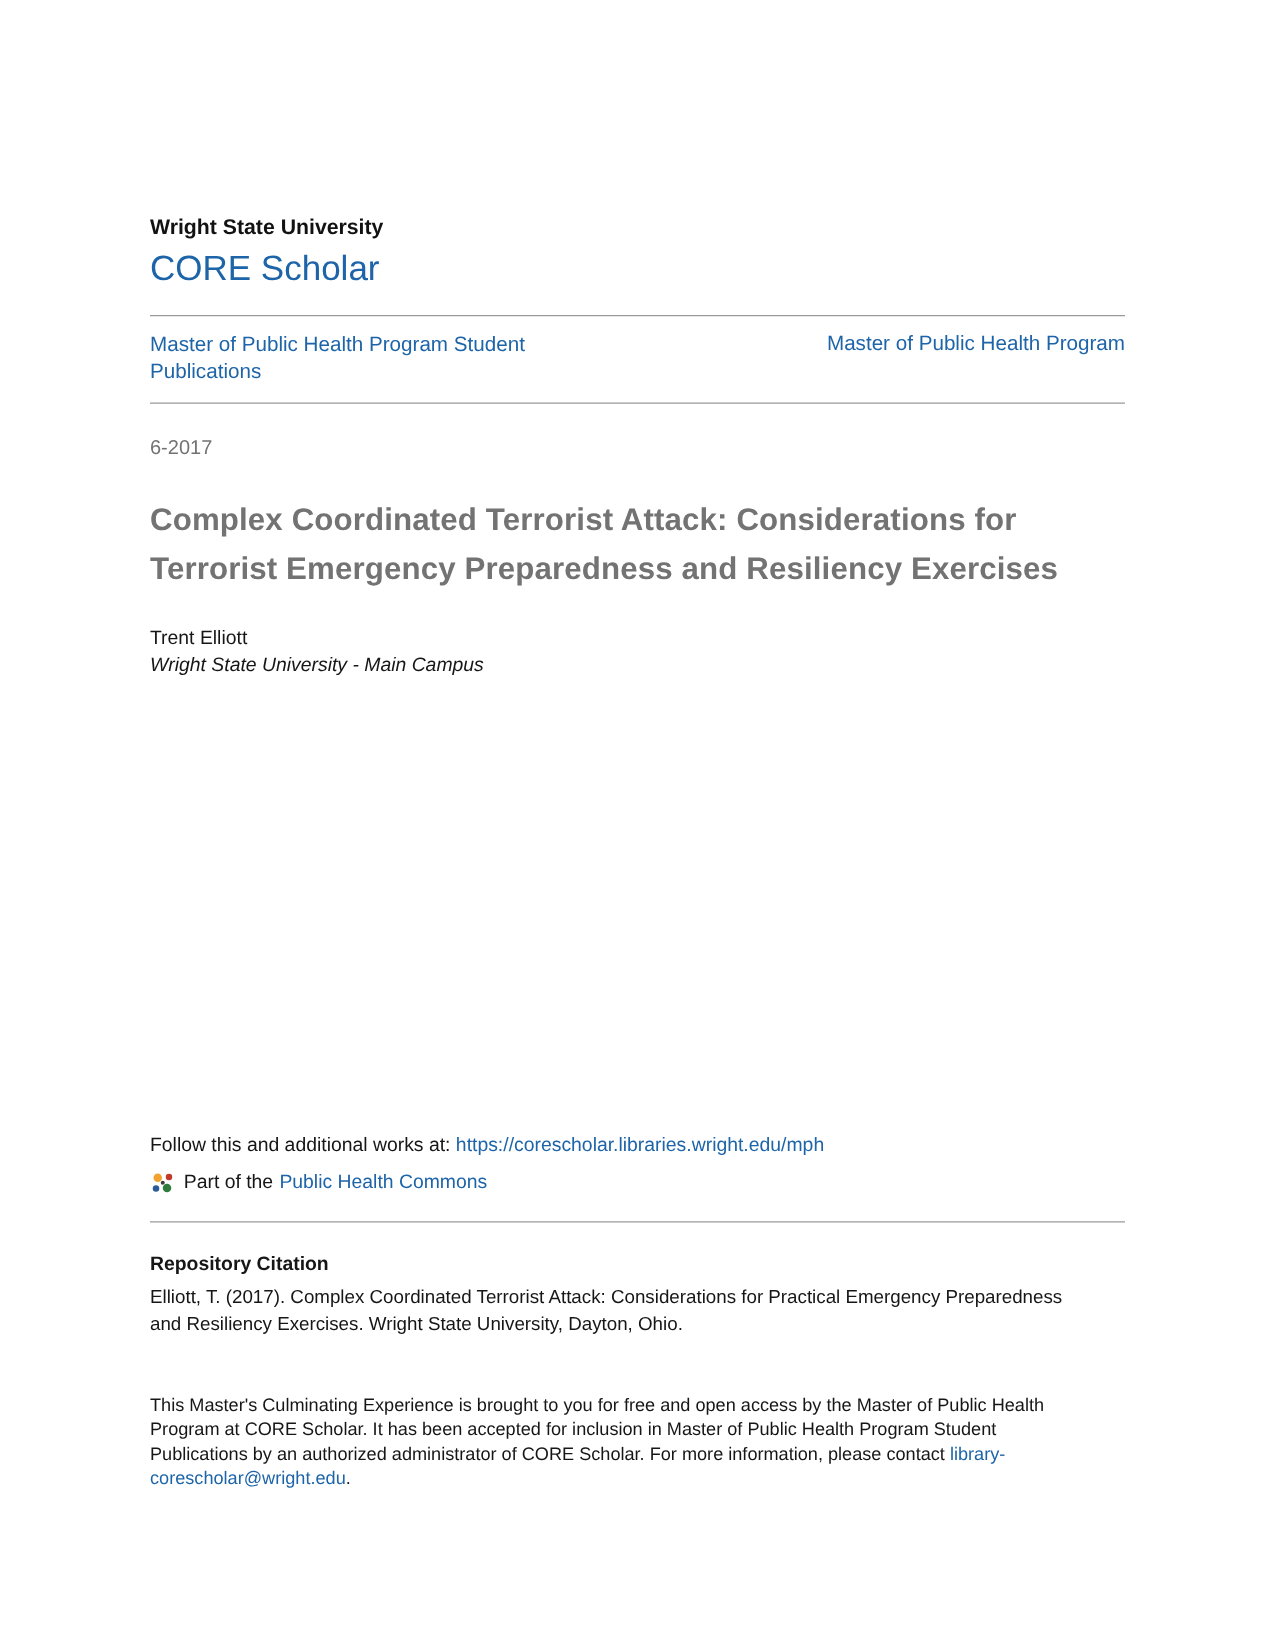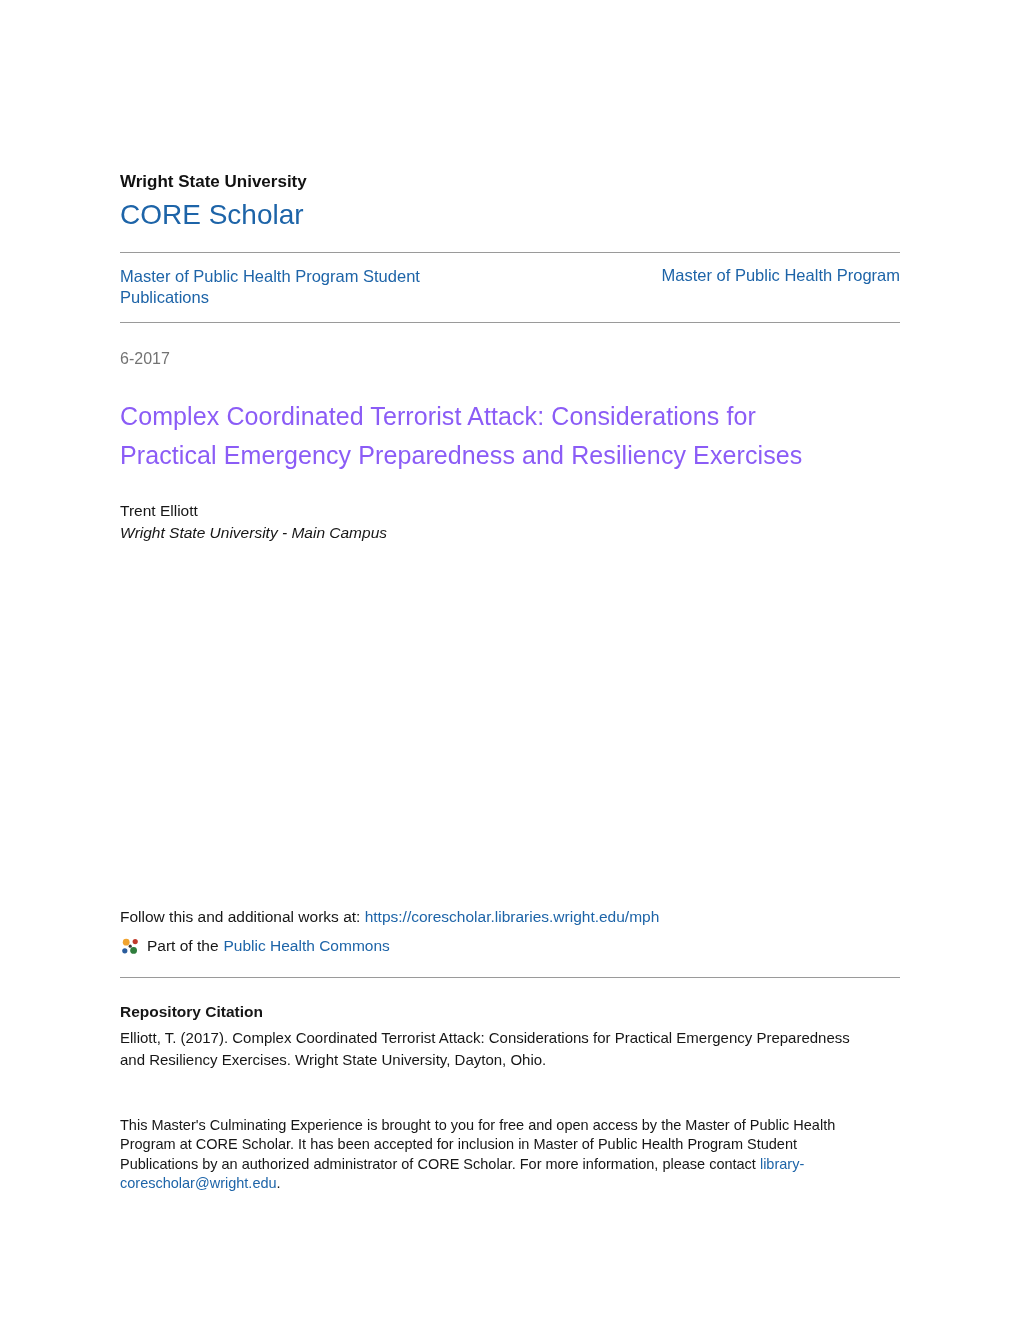--- a/index.html
+++ b/index.html
@@ -56,22 +56,22 @@
     padding-left: 44px;
   }
   .pub-date {
     margin-top: 27px;
     font-size: 16px;
     color: #737373;
   }
   .title {
     margin-top: 29px;
     font-size: 25px;
-    font-weight: normal;
-    color: #8b5cf6;
+    font-weight: bold;
+    color: #737373;
     line-height: 1.55;
     letter-spacing: 0.1px;
   }
   .author {
     margin-top: 28px;
     font-size: 15.5px;
     color: #161616;
   }
   .affiliation {
     margin-top: 4px;
@@ -144,21 +144,21 @@
     </div>
     <div class="collection-right">Master of Public Health Program</div>
   </div>
 
   <hr class="rule">
 
   <div class="pub-date">6-2017</div>
 
   <h1 class="title">
     <div>Complex Coordinated Terrorist Attack: Considerations for</div>
-    <div>Practical Emergency Preparedness and Resiliency Exercises</div>
+    <div>Terrorist Emergency Preparedness and Resiliency Exercises</div>
   </h1>
 
   <div class="author">Trent Elliott</div>
 
   <div class="affiliation">Wright State University - Main Campus</div>
 
   <div class="spacer"></div>
 
   <div class="follow-line">
     <span>Follow this and additional works at:</span>

